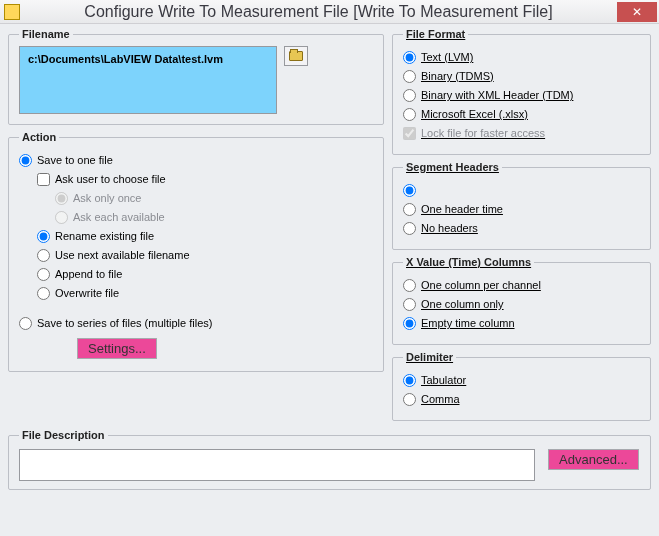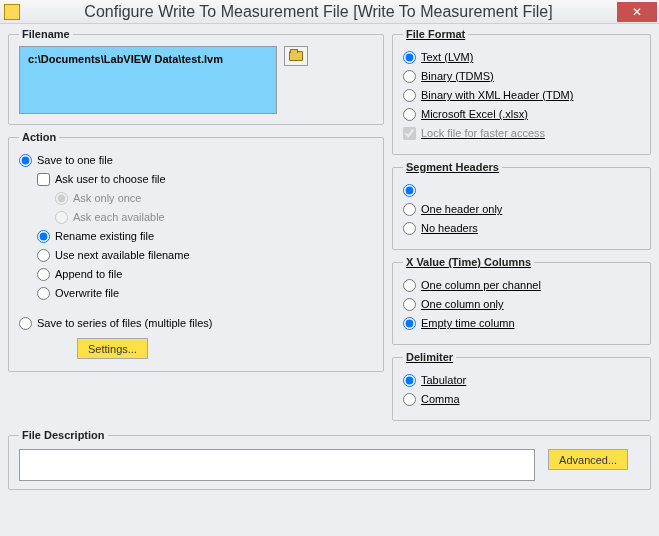--- a/index.html
+++ b/index.html
@@ -114,23 +114,23 @@
   }
   .muted { color: #8a8c92; }
   .sub-heading {
     font-weight: bold;
     margin: 6px 0 3px 14px;
     font-size: 11px;
   }
   .btn {
     height: 21px;
     min-width: 68px;
-    background: #fde047;
+    background: #ec4899;
     border: 1px solid #a7a9ae;
-    font-size: 11px;
+    font-size: 13px;
     padding: 0 10px;
     color: #333;
   }
   .btn-settings { margin-left: 58px; margin-top: 4px; }
   .file-desc-row {
     padding: 0 8px;
     margin-top: 2px;
   }
   .file-desc-box {
     border: 1px solid #97999e;
@@ -255,21 +255,21 @@
       </div>
     </fieldset>
 
     <fieldset class="small-group">
       <legend>Segment Headers</legend>
       <div class="row">
         <input type="radio" checked="" style="">
       </div>
       <div class="row">
         <input type="radio" style="">
-        <label>One header only</label>
+        <label>One header time</label>
       </div>
       <div class="row">
         <input type="radio" style="">
         <label>No headers</label>
       </div>
     </fieldset>
 
     <fieldset class="small-group">
       <legend>X Value (Time) Columns</legend>
       <div class="row">

